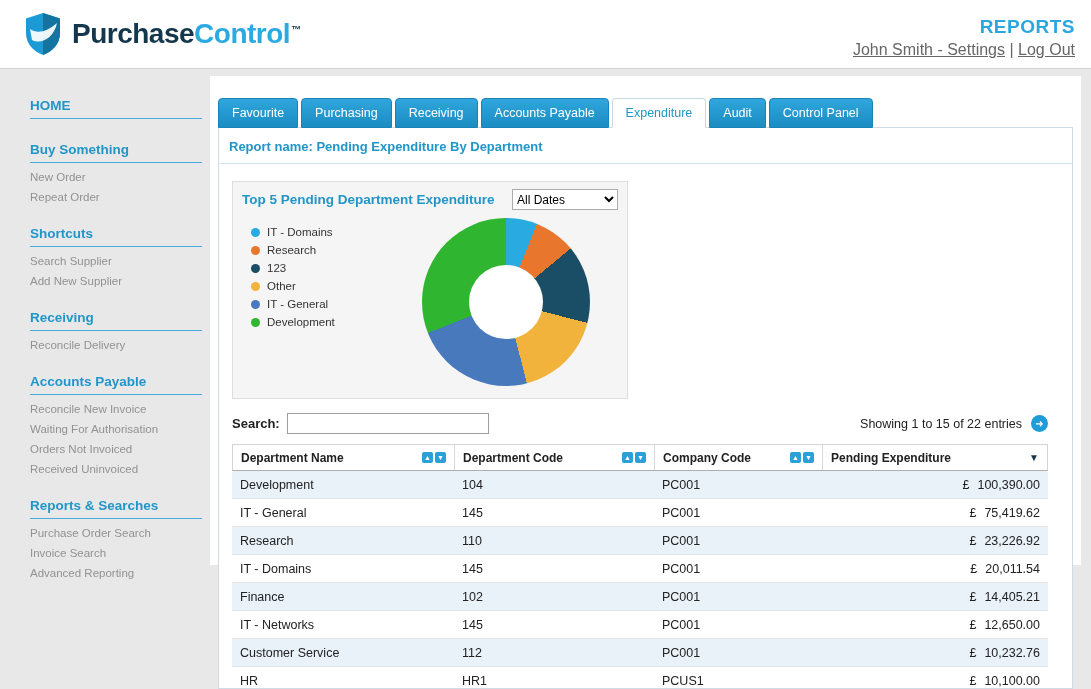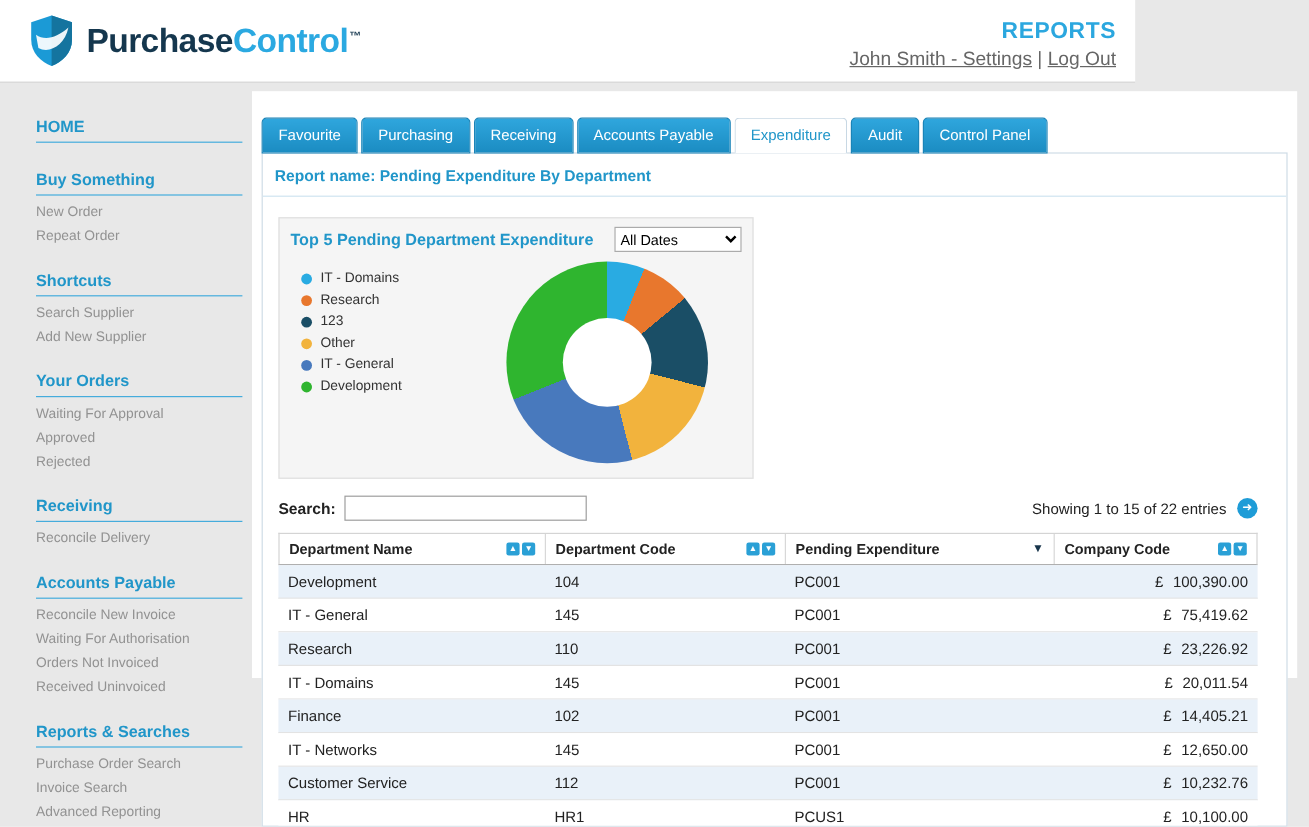--- a/index.html
+++ b/index.html
@@ -1,20 +1,20 @@
 <!DOCTYPE html>
 <html><head>
 <meta charset="utf-8">
 <style>
   *{margin:0;padding:0;box-sizing:border-box;}
   html,body{width:1091px;height:689px;}
   body{position:relative;overflow:hidden;background:#E8E8E8;font-family:"Liberation Sans",sans-serif;}
 
   
-  .header{position:absolute;top:0;left:0;width:946px;height:69px;background:#fff;border-bottom:1px solid #D2D2D2;z-index:10;}
+  .header{position:absolute;top:0;left:0;width:1091px;height:69px;background:#fff;border-bottom:1px solid #D2D2D2;z-index:10;}
   .logo{position:absolute;left:22px;top:12px;display:flex;align-items:center;cursor:pointer;}
   .shield{width:42px;height:44px;margin-right:8px;}
   .logo-text{font-size:28px;font-weight:bold;letter-spacing:-0.5px;white-space:nowrap;}
   .lp{color:#15374E;}
   .lc{color:#2BA9E1;}
   .tm{font-size:10px;color:#15374E;vertical-align:super;font-weight:bold;margin-left:1px;}
   .header-right{position:absolute;right:16px;top:16px;text-align:right;}
   .reports-title{color:#2BA7DF;font-size:19px;font-weight:bold;letter-spacing:0.5px;}
   .user-links{margin-top:3px;font-size:16px;color:#666;}
   .user-links a{color:#666;text-decoration:underline;cursor:pointer;}
@@ -98,26 +98,20 @@
         <div class="side-heading">Buy Something</div>
         <div class="side-link">New Order</div>
         <div class="side-link">Repeat Order</div>
       </div>
       <div class="side-section">
         <div class="side-heading">Shortcuts</div>
         <div class="side-link">Search Supplier</div>
         <div class="side-link">Add New Supplier</div>
       </div>
       <div class="side-section">
-        <div class="side-heading">Your Orders</div>
-        <div class="side-link">Waiting For Approval</div>
-        <div class="side-link">Approved</div>
-        <div class="side-link">Rejected</div>
-      </div>
-      <div class="side-section">
         <div class="side-heading">Receiving</div>
         <div class="side-link">Reconcile Delivery</div>
       </div>
       <div class="side-section">
         <div class="side-heading">Accounts Payable</div>
         <div class="side-link">Reconcile New Invoice</div>
         <div class="side-link">Waiting For Authorisation</div>
         <div class="side-link">Orders Not Invoiced</div>
         <div class="side-link">Received Uninvoiced</div>
       </div>
@@ -201,31 +195,31 @@
               <span class="sort-btn">▼</span>
             </span>
           </div>
           <div class="th col-code">
             <span>Department Code</span>
             <span class="sort-pair">
               <span class="sort-btn">▲</span>
               <span class="sort-btn">▼</span>
             </span>
           </div>
-          <div class="th col-amount">
-            <span>Pending Expenditure</span>
-            <span class="sort-active">▼</span>
-          </div>
           <div class="th col-company">
             <span>Company Code</span>
             <span class="sort-pair">
               <span class="sort-btn">▲</span>
               <span class="sort-btn">▼</span>
             </span>
           </div>
+          <div class="th col-amount">
+            <span>Pending Expenditure</span>
+            <span class="sort-active">▼</span>
+          </div>
         </div>
         <div class="tr odd">
           <div class="td col-name">Development</div>
           <div class="td col-code">104</div>
           <div class="td col-company">PC001</div>
           <div class="td amount col-amount">
             <span class="cur">£</span>
             <span>100,390.00</span>
           </div>
         </div>

